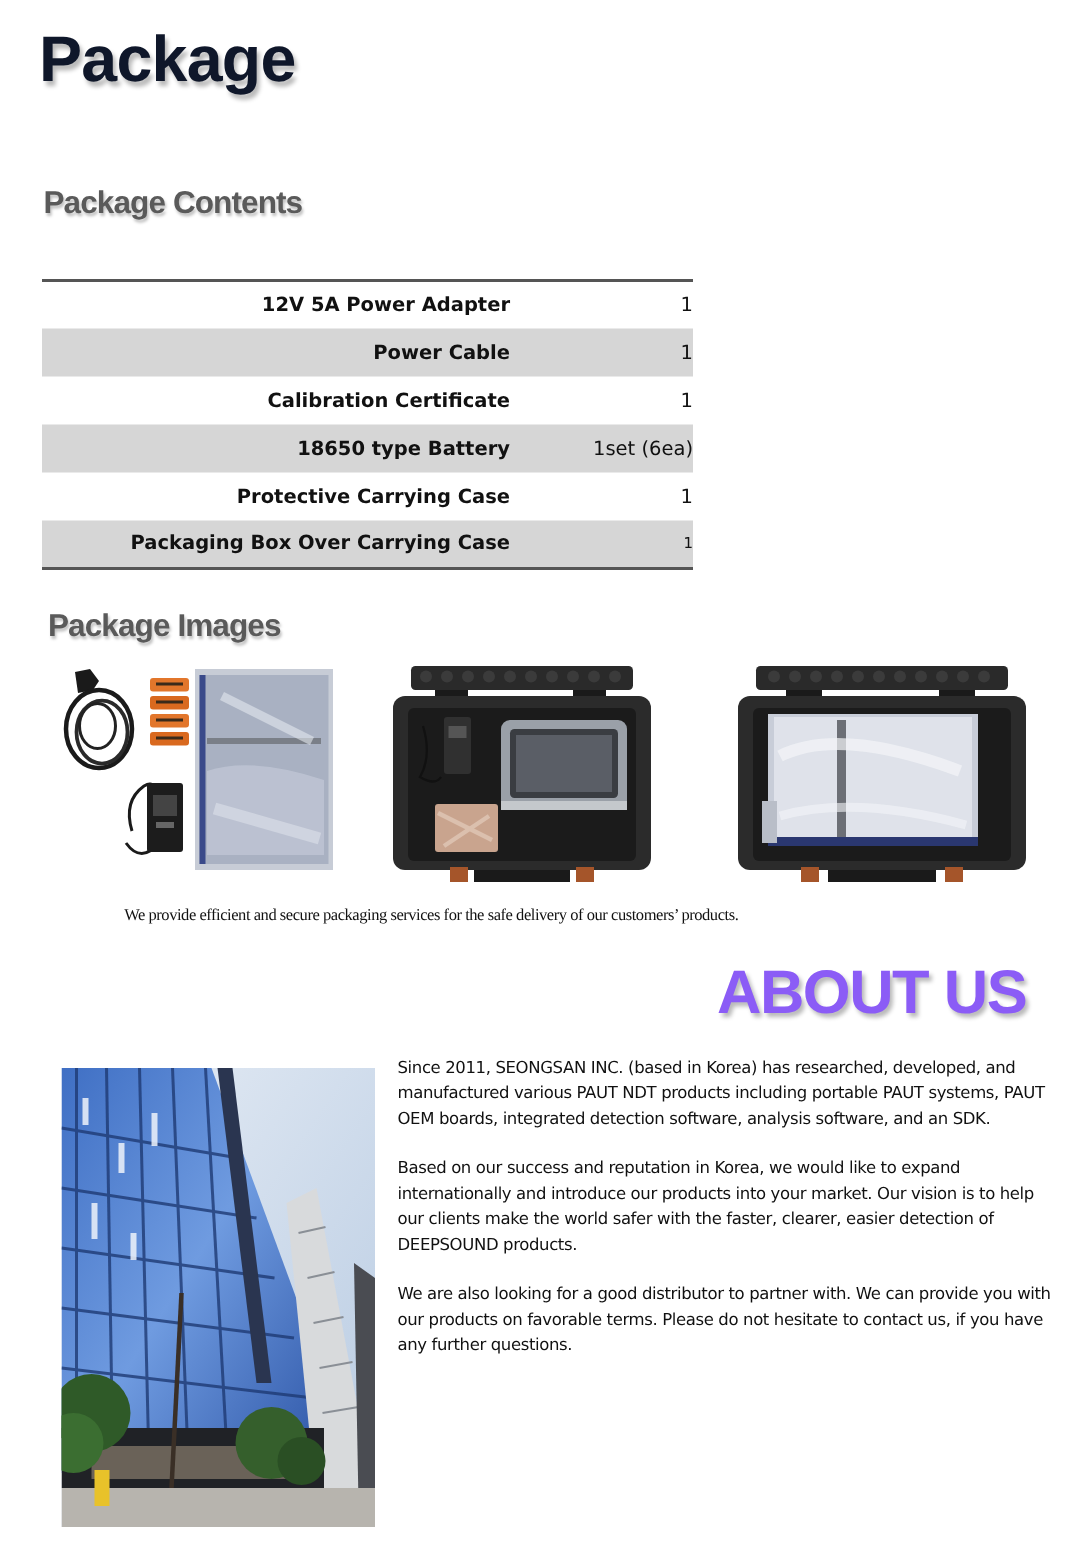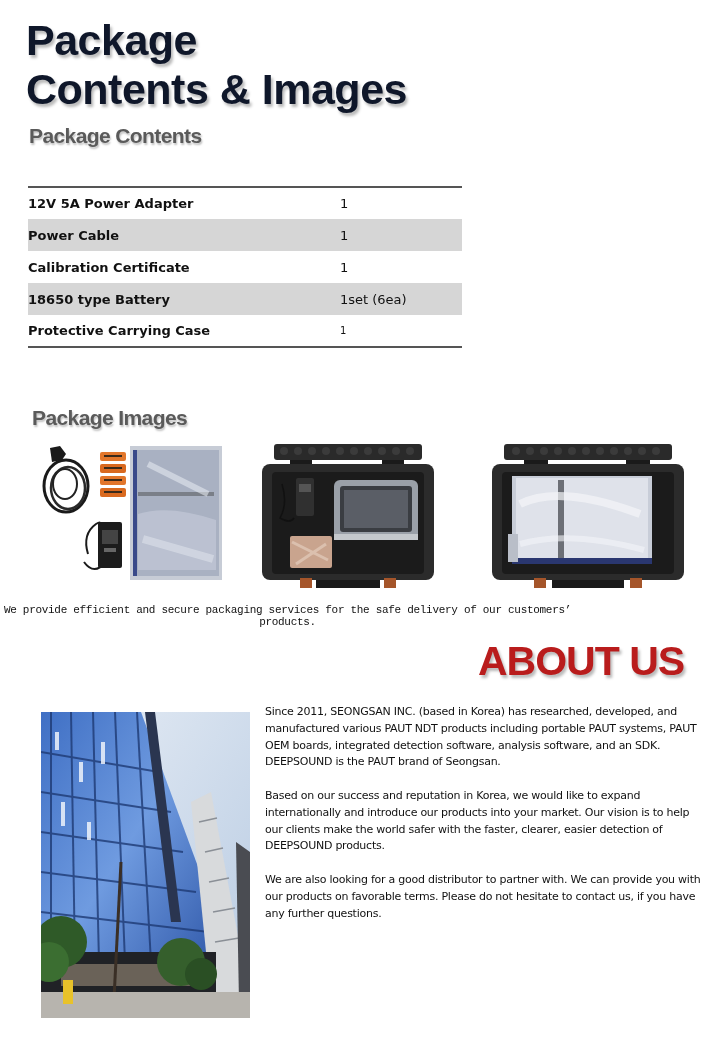--- a/index.html
+++ b/index.html
@@ -20,58 +20,57 @@
   }
   #sec-contents { left: 29px; top: 124px; }
   #sec-images { left: 32px; top: 406px; }
 
   table.contents {
     position: absolute; left: 28px; top: 186px; width: 434px;
     border-collapse: collapse;
     border-top: 2px solid #555; border-bottom: 2px solid #555;
     font-family: "DejaVu Sans", sans-serif;
   }
-  table.contents td { height: 32px; font-size: 13px; text-align: left; vertical-align: middle; }
+  table.contents td { height: 32px; font-size: 13px; text-align: right; vertical-align: middle; }
   table.contents td.item { font-weight: bold; width: 312px; }
   table.contents td.qty { width: 122px; }
   table.contents tr:nth-child(even) td { background: #d6d6d6; }
   table.contents tr:last-child td.qty { font-size: 10px; }
 
   .photo { position: absolute; }
   #img-contents { left: 38px; top: 444px; width: 188px; height: 140px; }
   #img-case-open { left: 260px; top: 444px; width: 176px; height: 144px; }
   #img-case-packed { left: 490px; top: 444px; width: 196px; height: 144px; }
 
   .caption {
     position: absolute; left: 0; width: 575px; top: 604px; text-align: center;
-    font-size: 11px; color: #111; font-family: Liberation Mono, monospace; letter-spacing: -0.3px;
+    font-size: 11px; color: #111; font-family: Liberation Serif, serif; letter-spacing: -0.3px;
   }
 
   .about-h {
     position: absolute; left: 478px; top: 638px;
-    font-size: 41px; font-weight: bold; color: #b91c1c;
+    font-size: 41px; font-weight: bold; color: #8b5cf6;
     text-shadow: 2px 3px 3px rgba(0,0,0,0.28); letter-spacing: -1px; text-align: center;
   }
 
   #img-building { position: absolute; left: 41px; top: 712px; width: 209px; height: 306px; }
 
   .about-text {
     position: absolute; left: 265px; top: 704px; width: 440px;
     font-family: "DejaVu Sans", sans-serif; font-size: 11px; line-height: 16.8px; color: #111;
     letter-spacing: -0.25px;
   }
   .about-text p { margin-bottom: 16.8px; }
   .about-text p:last-child { margin-bottom: 0; }
 </style>
 </head>
 <body>
 
 <div class="title">
   <div>Package</div>
-  <div>Contents &amp; Images</div>
 </div>
 
 <div class="section-h" id="sec-contents">Package Contents</div>
 
 <table class="contents">
   <tbody>
     <tr>
       <td class="item">12V 5A Power Adapter</td>
       <td class="qty">1</td>
     </tr>
@@ -82,20 +81,24 @@
     <tr>
       <td class="item">Calibration Certificate</td>
       <td class="qty">1</td>
     </tr>
     <tr>
       <td class="item">18650 type Battery</td>
       <td class="qty">1set (6ea)</td>
     </tr>
     <tr>
       <td class="item">Protective Carrying Case</td>
+      <td class="qty">1</td>
+    </tr>
+    <tr>
+      <td class="item">Packaging Box Over Carrying Case</td>
       <td class="qty">1</td>
     </tr>
   </tbody>
 </table>
 
 <div class="section-h" id="sec-images">Package Images</div>
 
 <svg class="photo" id="img-contents" viewBox="0 0 188 140">
   <rect width="188" height="140" fill="#ffffff"></rect>
 
@@ -265,17 +268,16 @@
 
   <line x1="80" y1="150" x2="72" y2="306" stroke="#3a2f26" stroke-width="3"></line>
 
   <rect x="0" y="280" width="209" height="26" fill="#b7b4ae"></rect>
   <rect x="22" y="268" width="10" height="24" fill="#e8c22a"></rect>
 </svg>
 
 <div class="about-text">
   <p>
     <span>Since 2011, SEONGSAN INC. (based in Korea) has researched, developed, and manufactured various PAUT NDT products including portable PAUT systems, PAUT OEM boards, integrated detection software, analysis software, and an SDK.</span><br>
-    <span>DEEPSOUND is the PAUT brand of Seongsan.</span>
   </p>
   <p>Based on our success and reputation in Korea, we would like to expand internationally and introduce our products into your market. Our vision is to help our clients make the world safer with the faster, clearer, easier detection of DEEPSOUND products.</p>
   <p>We are also looking for a good distributor to partner with. We can provide you with our products on favorable terms. Please do not hesitate to contact us, if you have any further questions.</p>
 </div>
 
 </body></html>

